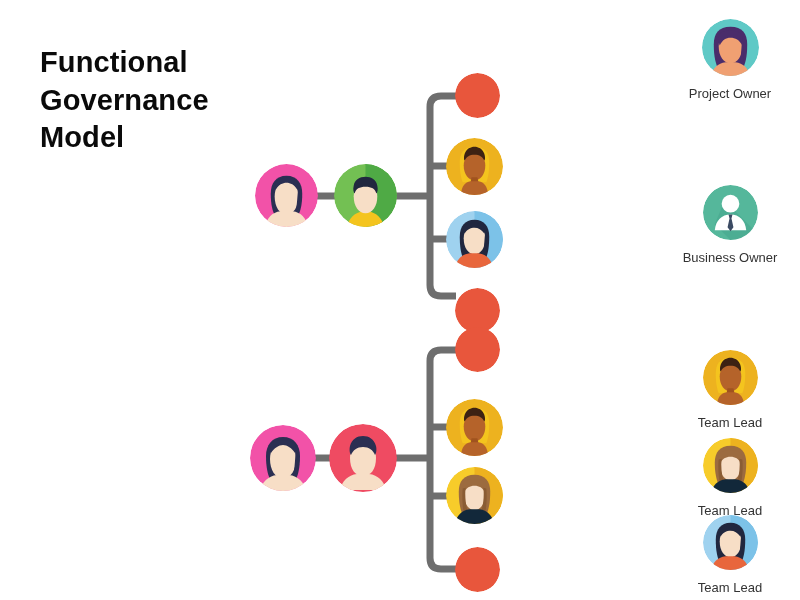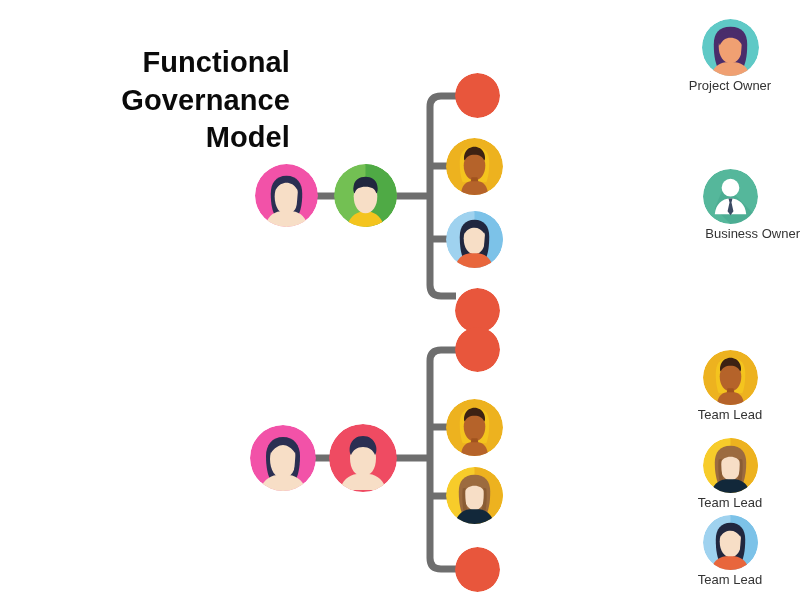--- a/index.html
+++ b/index.html
@@ -22,21 +22,21 @@
     width: 800px;
     height: 600px;
   }
 
   
   #title {
     position: absolute;
     left: 40px;
     top: 44px;
     width: 250px;
-    text-align: right;
+    text-align: left;
     font-size: 29px;
     line-height: 1.30;
     font-weight: bold;
     color: #0a0a0a;
     letter-spacing: 0.1px;
     white-space: pre-line;
   }
 
   
   #diagram {
@@ -73,21 +73,21 @@
     height: 60px;
   }
   .legend-avatar {
     border-radius: 50%;
     overflow: hidden;
     flex: none;
   }
   .legend-avatar svg { display: block; width: 100%; height: 100%; }
   .legend-avatar.pair { margin: 0 -3px; }
   .legend-label {
-    margin-top: 2px;
+    margin-top: 10px;
     font-size: 13px;
     color: #333333;
     line-height: 16px;
     white-space: nowrap;
   }
 </style>
 </head>
 <body style="background: rgb(255, 255, 255);">
 
 <div id="canvas">
@@ -240,21 +240,21 @@
             <path d="M18 15c3-4 17-5 22 0 2 4 2 9 1 12-3-6-7-8-12-8s-8 2-11 8c-1-3-2-8 0-12z" fill="#4a2c6b"></path>
             <path d="M41 20c2 7 2 18 1 26l-4 2c2-9 2-21 3-28z" fill="#4a2c6b"></path>
             <path d="M24 44h10c8 1 13 6 15 14H9c2-8 7-13 15-14z" fill="#f0a072"></path>
           </svg>
         </div>
       </div>
       <div class="legend-label">Project Owner</div>
     </div>
 
 
-    <div class="legend-item" style="top:164px;text-align:right;">
+    <div class="legend-item" style="top:180px;">
       <div class="legend-avatars">
         <div class="legend-avatar" style="width:55px;height:55px;">
           <svg viewBox="0 0 56 56">
             <circle cx="28" cy="28" r="28" fill="#55b79b"></circle>
             <path d="M22 16 L56 50 A28 28 0 0 1 28 56 L12 40 Z" fill="#46a68c" opacity="0.55"></path>
             <circle cx="28" cy="19" r="9" fill="#ffffff"></circle>
             <path d="M28 30c-9 0-15 6-16 16h32c-1-10-7-16-16-16z" fill="#ffffff"></path>
             <path d="M26 30h4l-1 4 2 9-3 4-3-4 2-9z" fill="#3b4a63"></path>
           </svg>
         </div>

